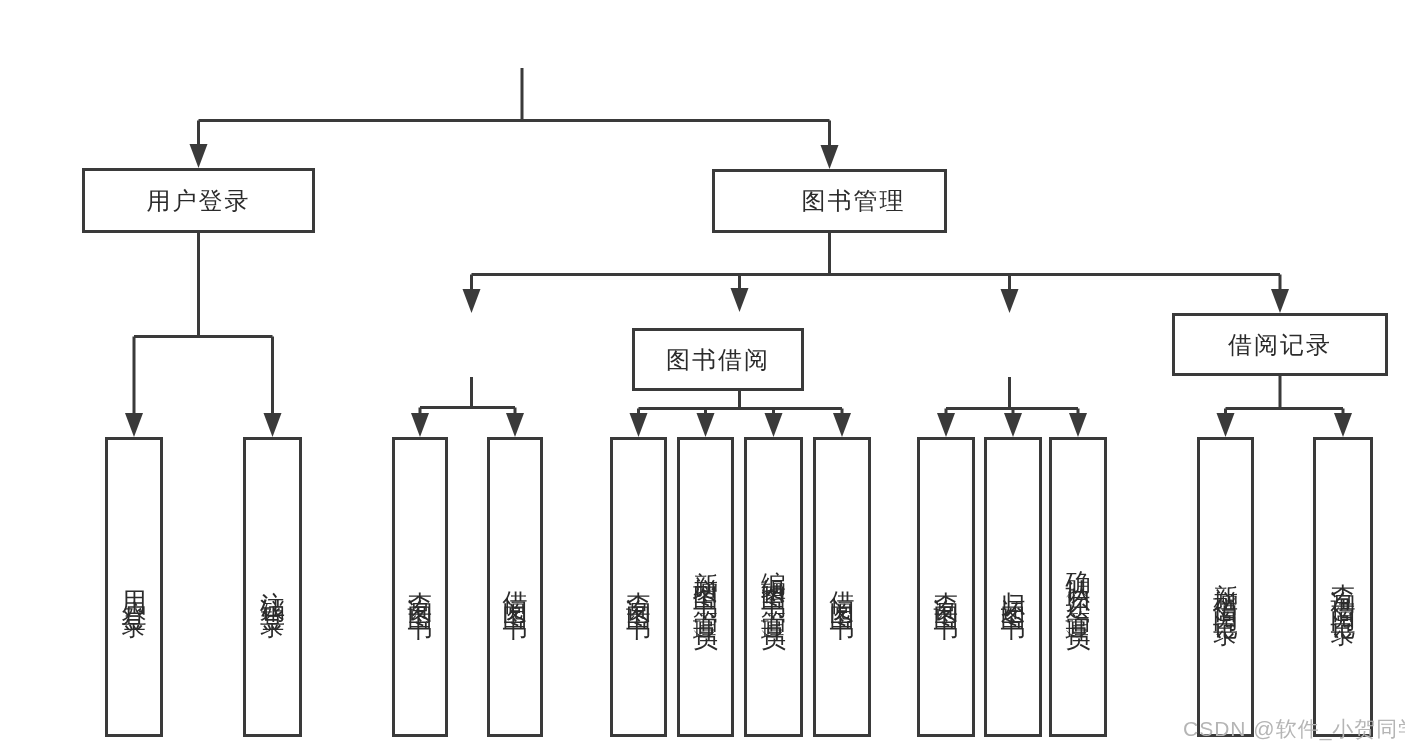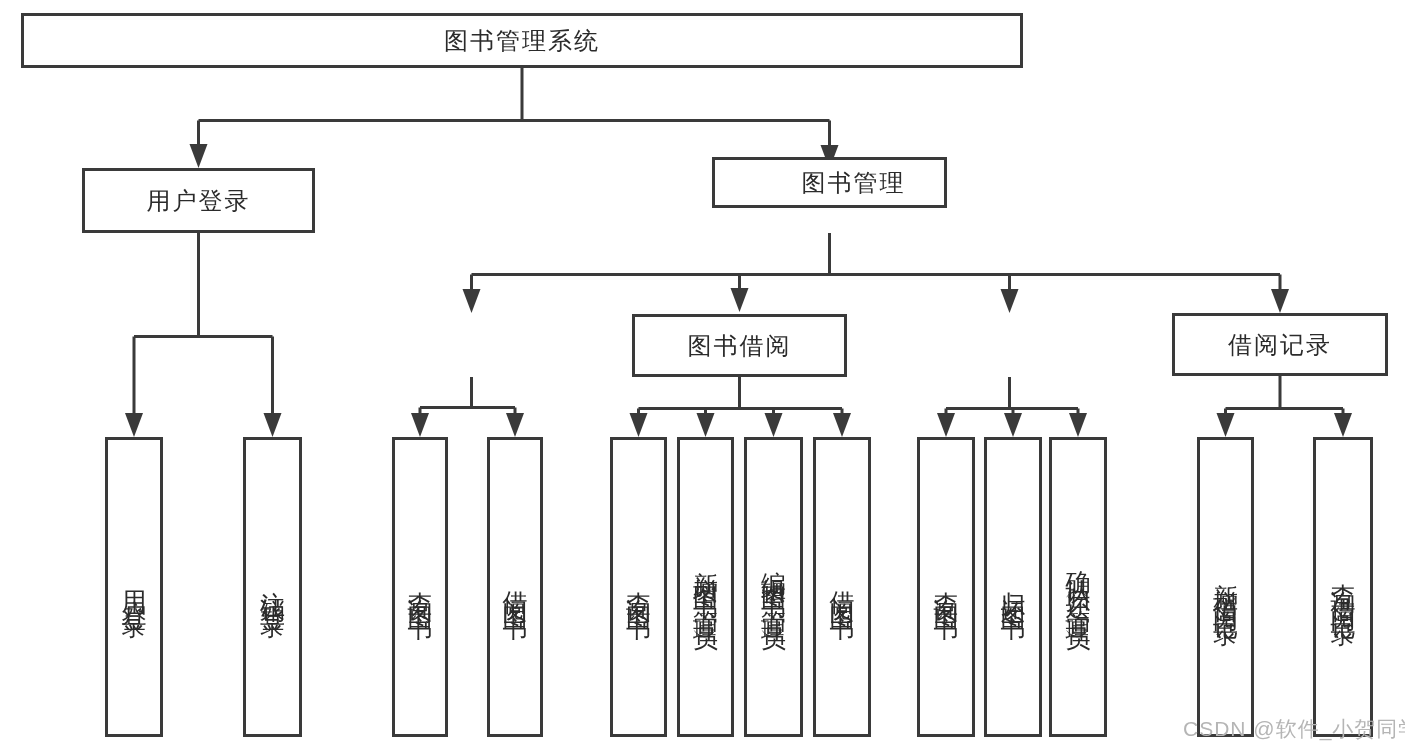--- a/index.html
+++ b/index.html
@@ -120,32 +120,29 @@
       <polygon points="1069,413 1087,413 1078,437"></polygon>
     </g>
 
     <g>
       <path d="M1280 376 V408.5 M1225.5 408.5 H1343 M1225.5 408.5 V420 M1343 408.5 V420"></path>
       <polygon points="1216.5,413 1234.5,413 1225.5,437"></polygon>
       <polygon points="1334,413 1352,413 1343,437"></polygon>
     </g>
   </svg>
 
-  <div class="node" style="left:21px; top:13px; width:1002px; height:55px;">
-    <span>图书管理系统</span>
-  </div>
 
   <div class="node" style="left:82px; top:168px; width:233px; height:65px;">
     <span>用户登录</span>
   </div>
-  <div class="node" style="left:712px; top:157px; width:235px; height:51px;padding-left:48px;">
+  <div class="node" style="left:712px; top:169px; width:235px; height:64px;padding-left:48px;">
     <span>图书管理</span>
   </div>
 
-  <div class="node" style="left:632px; top:314px; width:215px; height:63px;justify-content:center;">
+  <div class="node" style="left:632px; top:328px; width:172px; height:63px;justify-content:center;">
     <span>图书借阅</span>
   </div>
   <div class="node" style="left:1172px; top:313px; width:216px; height:63px;">
     <span>借阅记录</span>
   </div>
 
   <div class="node leaf" style="left:105px;">
     <span class="vtext">用户登录</span>
   </div>
   <div class="node leaf" style="left:243px; width:59px;">

